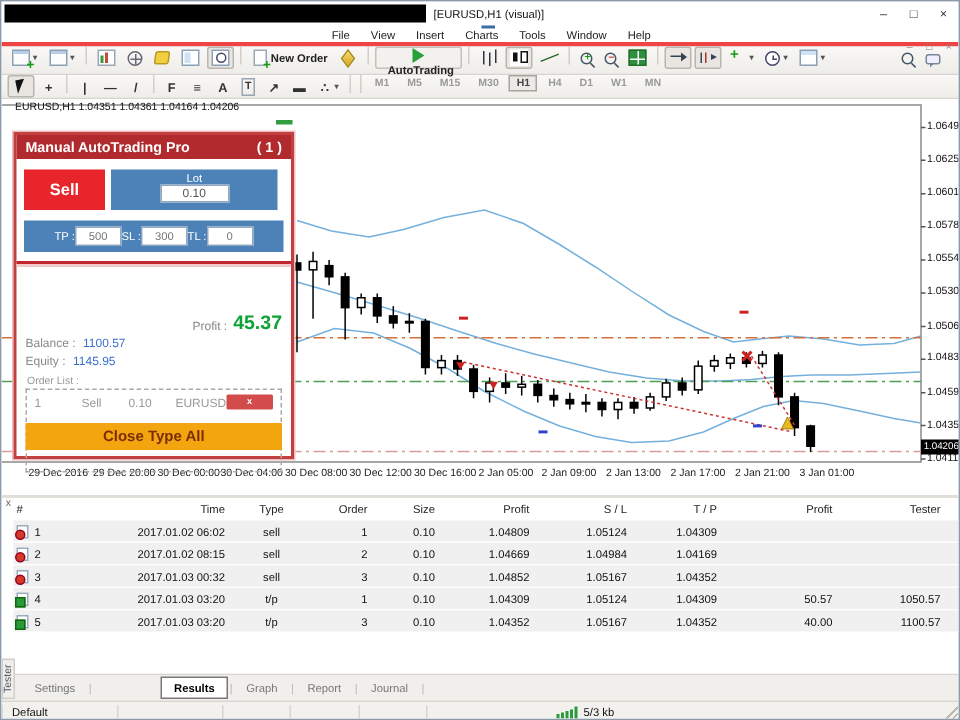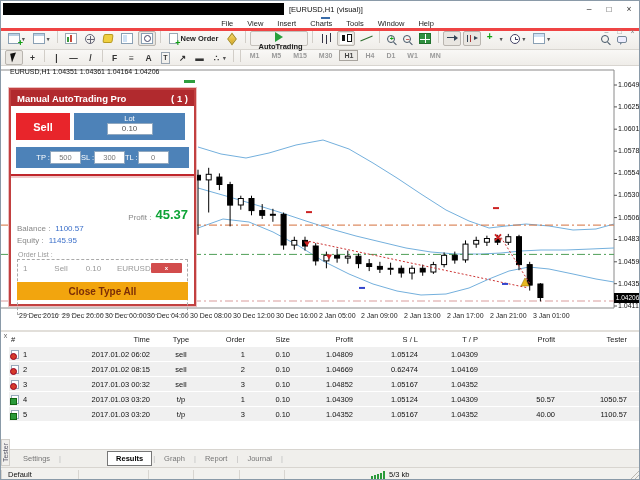--- a/index.html
+++ b/index.html
@@ -537,21 +537,21 @@
           <span class="c-r"></span>
           <span class="c-r"></span>
         </div>
         <div class="trow body">
           <span class="c-l"><span class="oicon sell"></span>2</span>
           <span class="c-r">2017.01.02 08:15</span>
           <span class="c-c">sell</span>
           <span class="c-r">2</span>
           <span class="c-r">0.10</span>
           <span class="c-r">1.04669</span>
-          <span class="c-r">0.62474</span>
+          <span class="c-r">1.04984</span>
           <span class="c-r">1.04169</span>
           <span class="c-r"></span>
           <span class="c-r"></span>
         </div>
         <div class="trow body">
           <span class="c-l"><span class="oicon sell"></span>3</span>
           <span class="c-r">2017.01.03 00:32</span>
           <span class="c-c">sell</span>
           <span class="c-r">3</span>
           <span class="c-r">0.10</span>

